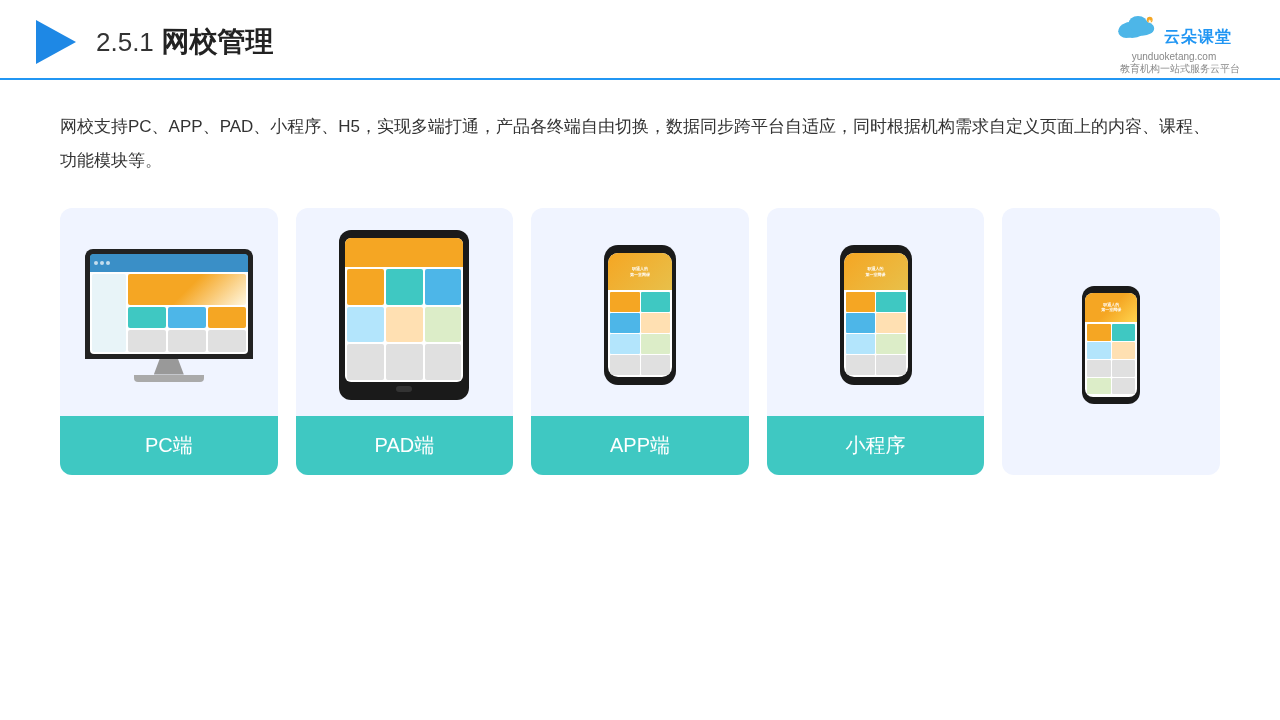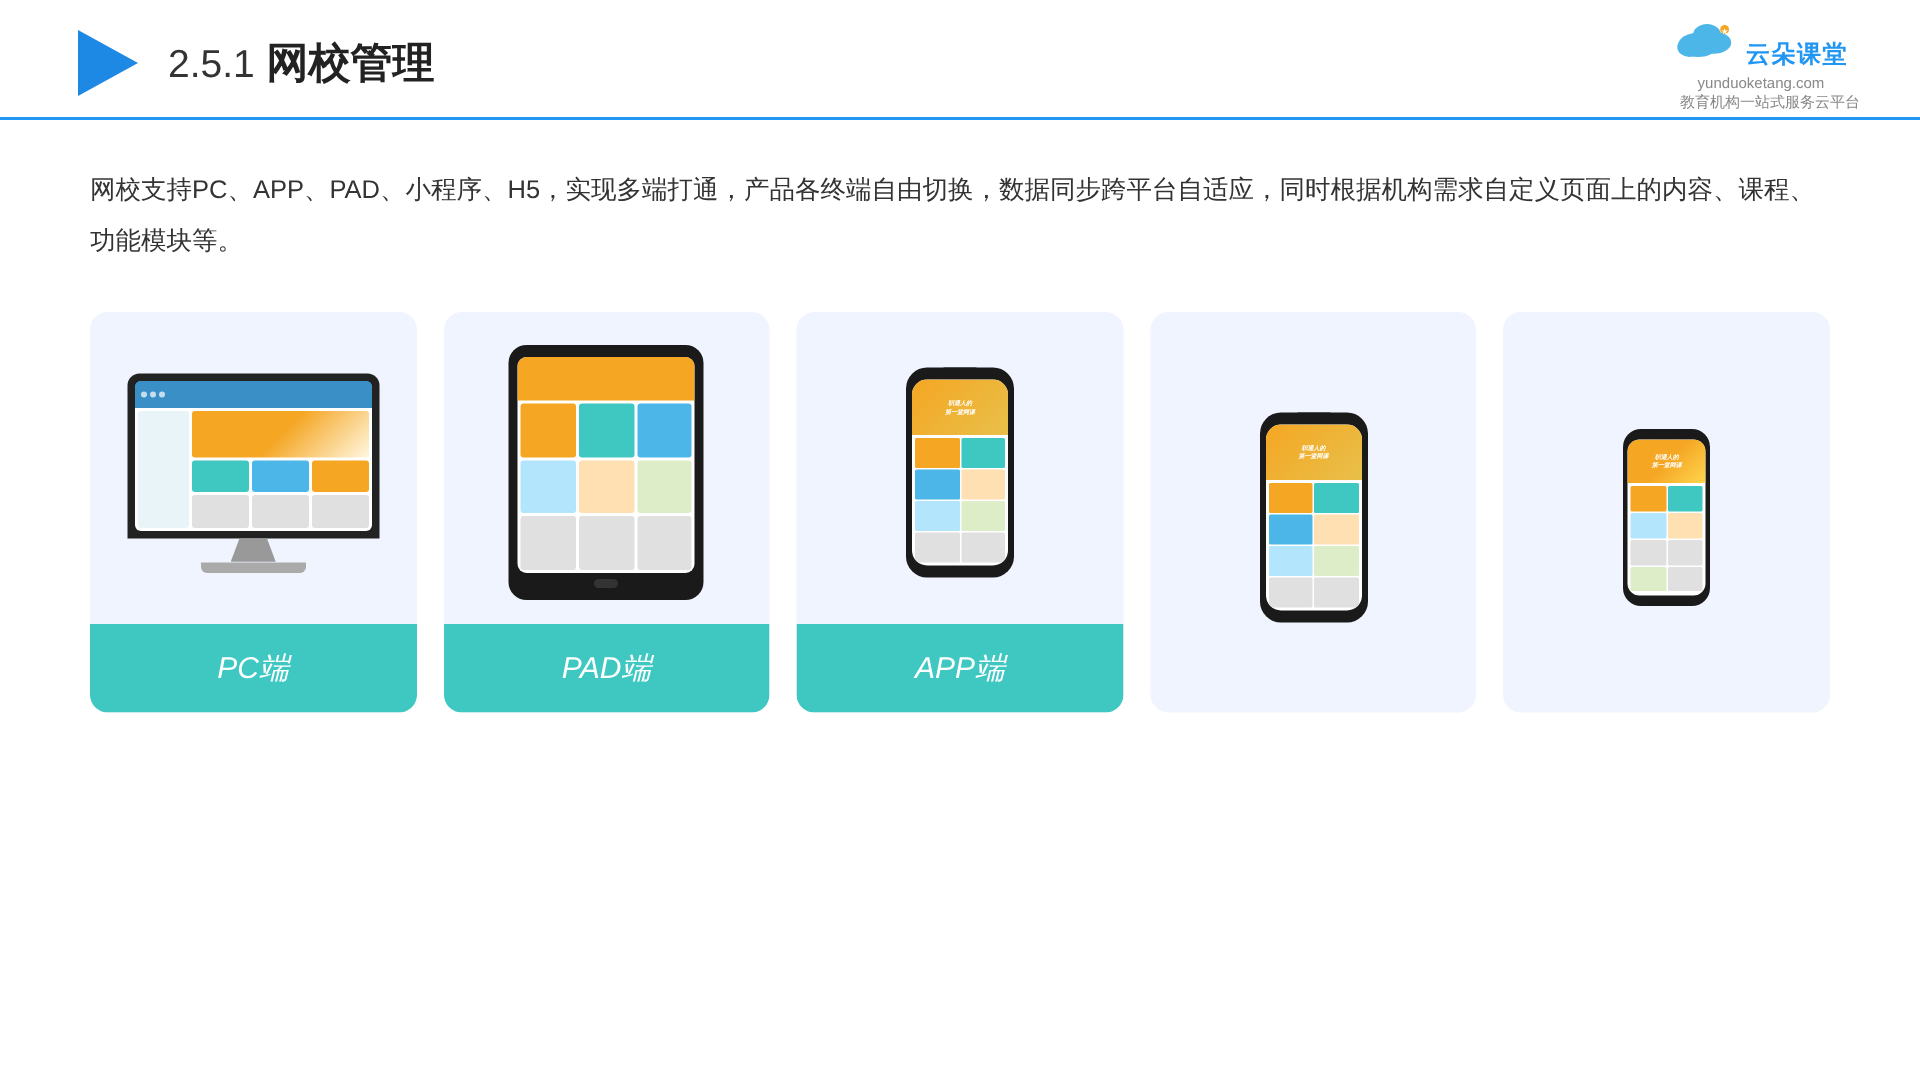--- a/index.html
+++ b/index.html
@@ -15,21 +15,21 @@
       width: 1280px;
       height: 720px;
       background: #fff;
       display: flex;
       flex-direction: column;
     }
     
     .header {
       display: flex;
       align-items: center;
-      padding: 18px 40px 12px 48px;
+      padding: 18px 40px 12px 32px;
       border-bottom: 2px solid #2196f3;
       position: relative;
     }
     .logo-play {
       width: 48px;
       height: 48px;
       margin-right: 16px;
       flex-shrink: 0;
     }
     .header-title {
@@ -98,21 +98,20 @@
     }
     .device-card {
       flex: 1;
       background: #f0f4ff;
       border-radius: 12px;
       display: flex;
       flex-direction: column;
       align-items: flex-start;
       overflow: hidden;
       min-width: 0;
-      font-style: italic;
     }
     .device-image-area {
       flex: 1;
       display: flex;
       align-items: center;
       justify-content: center;
       padding: 22px 12px 16px 12px;
       width: 100%;
     }
     .device-label {
@@ -518,20 +517,21 @@
                   <div class="phone-cell c-lightgreen"></div>
                 </div>
                 <div class="phone-row">
                   <div class="phone-cell c-gray"></div>
                   <div class="phone-cell c-gray"></div>
                 </div>
               </div>
             </div>
           </div>
         </div>
+        <div class="device-label">小程序</div>
       </div>
 
       <div class="device-card">
         <div class="device-image-area">
           <div class="phone-mini">
             <div class="phone-mini-notch"></div>
             <div class="phone-mini-screen">
               <div style="height:28%; background: linear-gradient(135deg, #f5a623 50%, #ffd54f 100%); display:flex; align-items:center; justify-content:center;">
                 <span style="font-size:4px; color:#fff; font-weight:bold; text-align:center; line-height:1.3;">职通人的<br>第一堂网课</span>
               </div>

